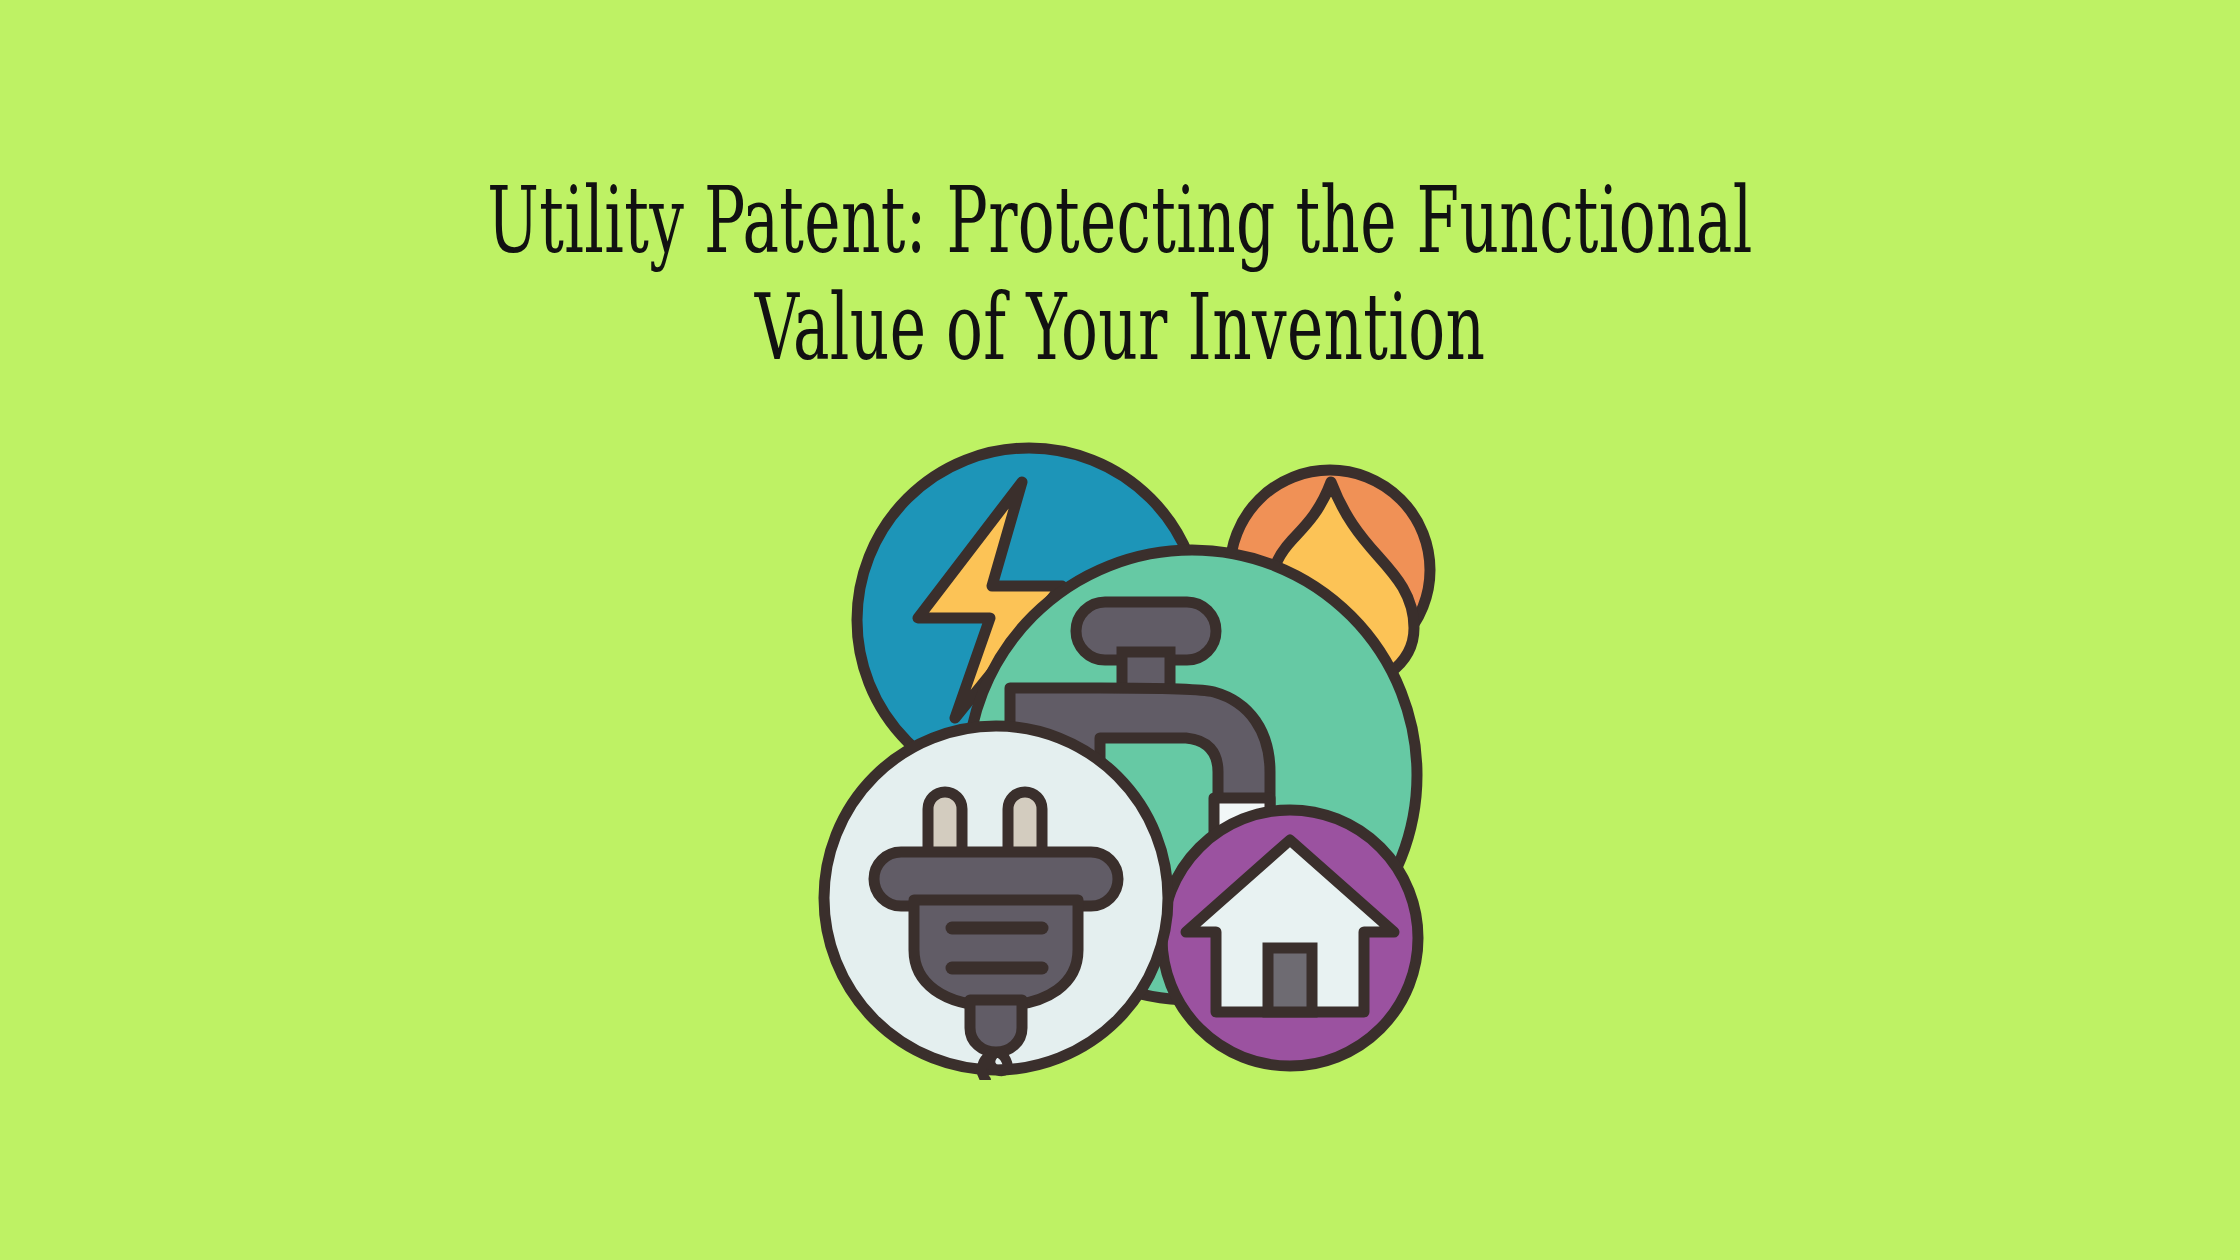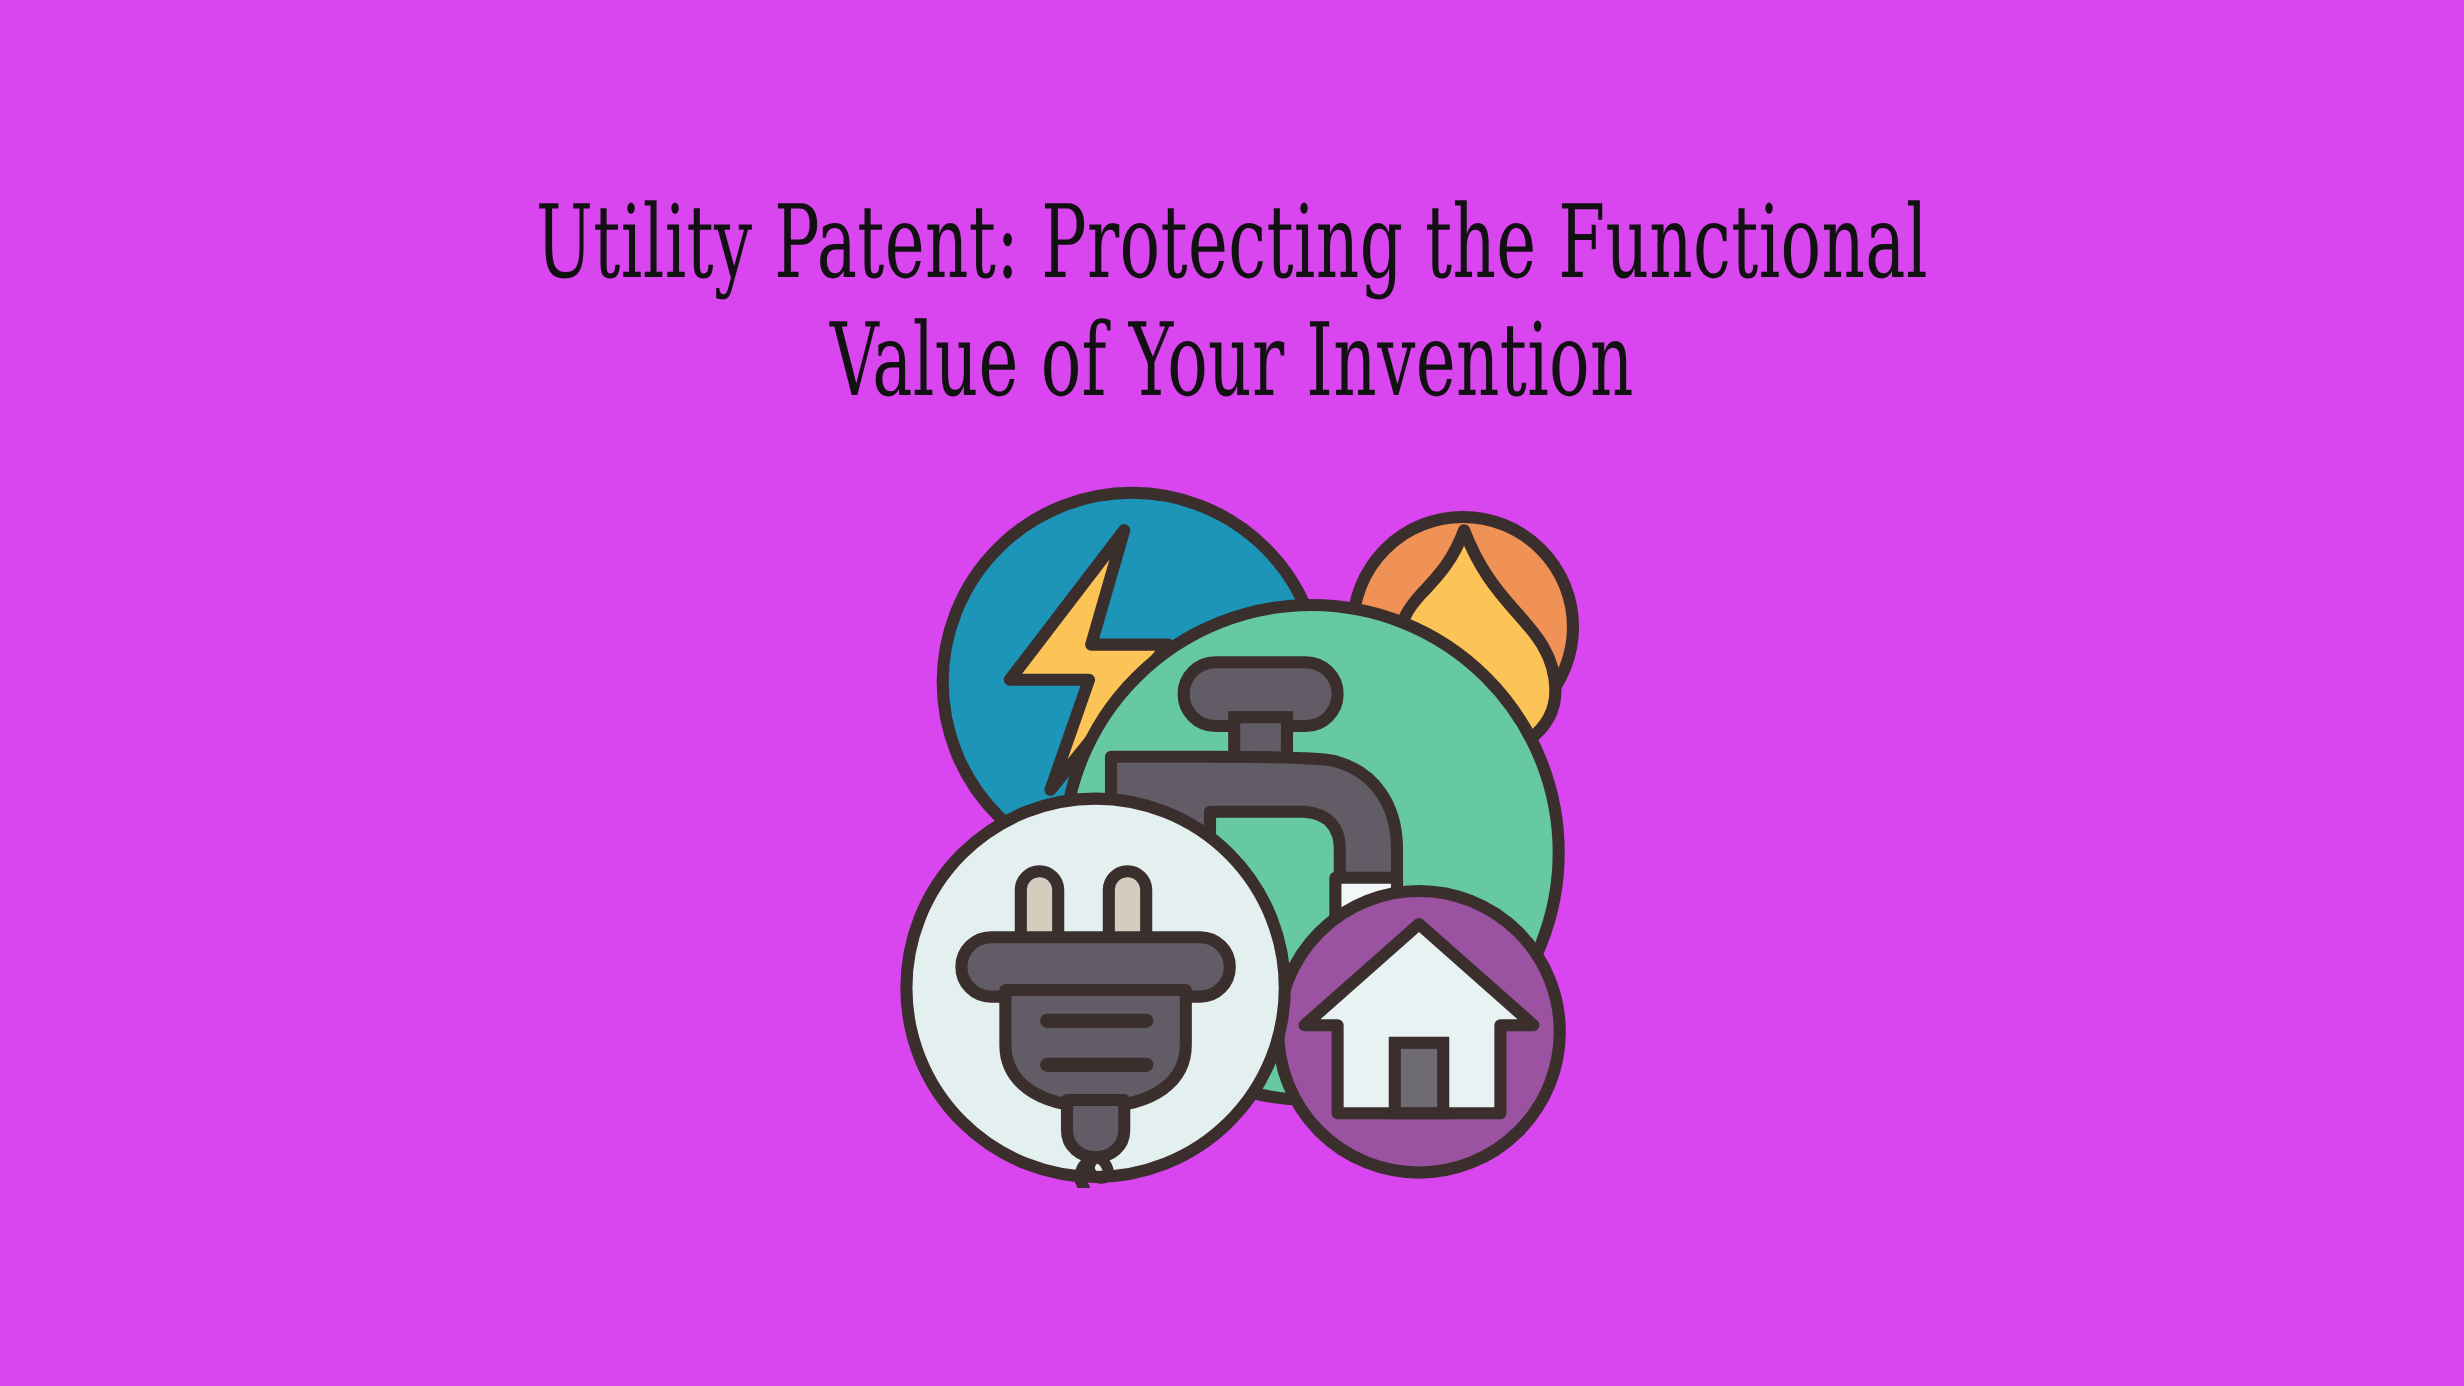--- a/index.html
+++ b/index.html
@@ -12,21 +12,21 @@
     width: 2240px;
     height: 1260px;
     overflow: hidden;
     font-family: "DejaVu Serif", "Liberation Serif", serif;
   }
 
   .slide {
     position: relative;
     width: 2240px;
     height: 1260px;
-    background: #d946ef;
+    background: #bef264;
   }
 
   
   .title-block {
     position: absolute;
     left: 0;
     top: 168px;
     width: 2240px;
     text-align: center;
   }

